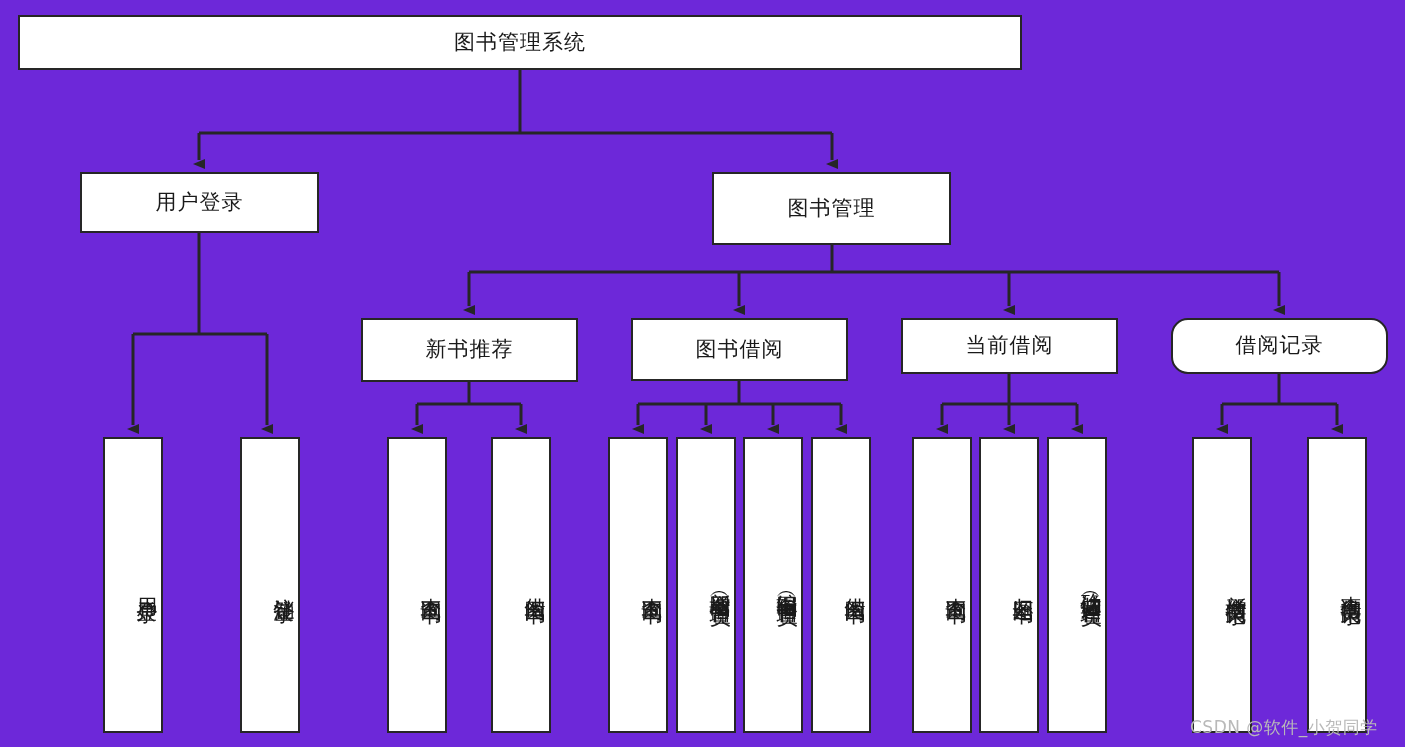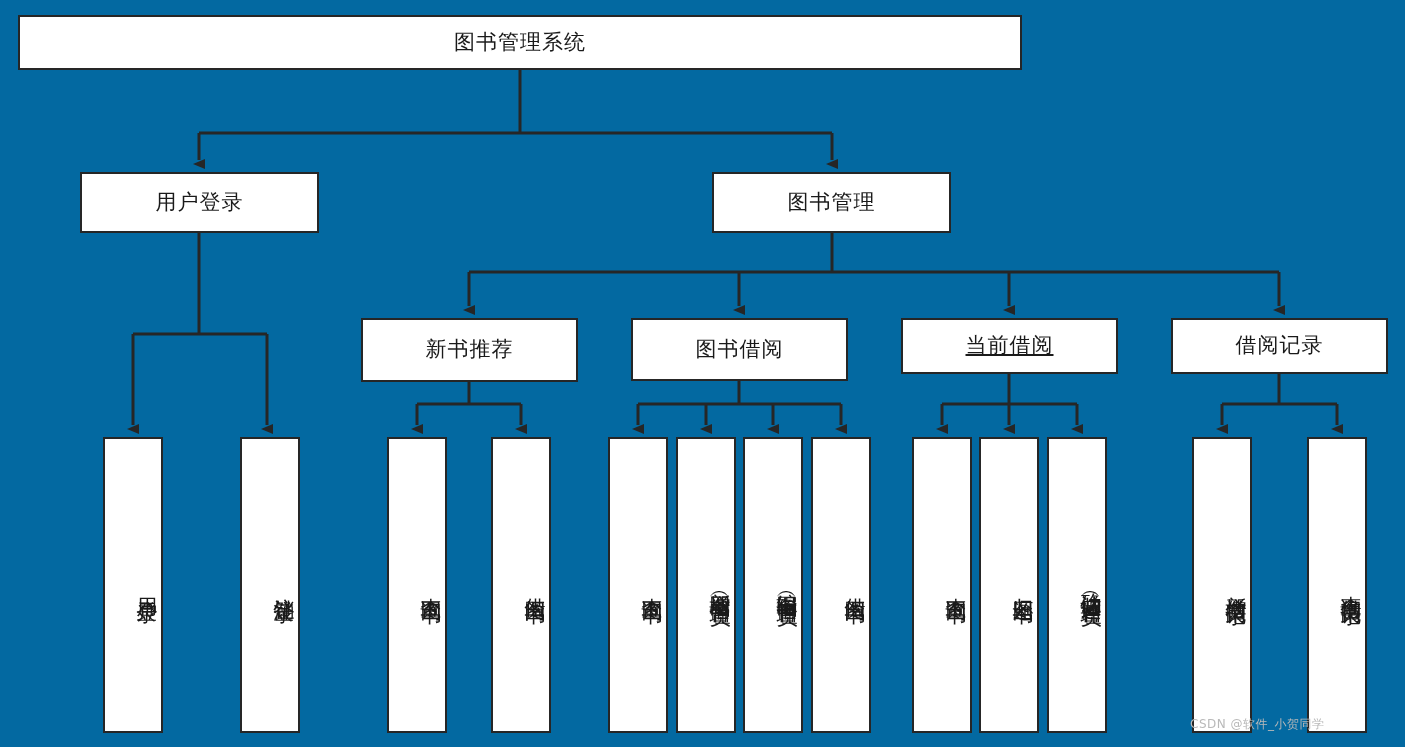--- a/index.html
+++ b/index.html
@@ -8,21 +8,21 @@
     padding: 0;
     background: #ffffff;
   }
   body {
     font-family: "DejaVu Sans", "Liberation Sans", sans-serif;
   }
   #canvas {
     position: relative;
     width: 1405px;
     height: 747px;
-    background: #0369a1;
+    background: #6d28d9;
     overflow: hidden;
   }
   svg.connectors {
     position: absolute;
     left: 0;
     top: 0;
     width: 1405px;
     height: 747px;
     pointer-events: none;
   }
@@ -53,21 +53,21 @@
   }
   .node .label {
     display: block;
     white-space: pre-line;
   }
   .node.vertical .label {
     white-space: nowrap;
   }
   .watermark {
     position: absolute;
-    font-size: 12px;
+    font-size: 17px;
     color: #b9b9b9;
     white-space: nowrap;
     letter-spacing: 0.5px;
     font-family: "DejaVu Sans", "Liberation Sans", sans-serif;
   }
 </style>
 </head>
 <body>
 
 <div id="canvas">
@@ -123,37 +123,37 @@
   </svg>
 
   <div class="node horizontal" style="left:18px; top:15px; width:1004px; height:55px;">
     <span class="label">图书管理系统</span>
   </div>
 
   <div class="node horizontal" style="left:80px; top:172px; width:239px; height:61px;">
     <span class="label">用户登录</span>
   </div>
 
-  <div class="node horizontal" style="left:712px; top:172px; width:239px; height:61px;">
+  <div class="node horizontal" style="left:712px; top:172px; width:239px; height:73px;">
     <span class="label">图书管理</span>
   </div>
 
   <div class="node horizontal" style="left:361px; top:318px; width:217px; height:64px;">
     <span class="label">新书推荐</span>
   </div>
 
   <div class="node horizontal" style="left:631px; top:318px; width:217px; height:63px;">
     <span class="label">图书借阅</span>
   </div>
 
-  <div class="node horizontal" style="left:901px; top:318px; width:217px; height:56px;text-decoration:underline;">
+  <div class="node horizontal" style="left:901px; top:318px; width:217px; height:56px;">
     <span class="label">当前借阅</span>
   </div>
 
-  <div class="node horizontal" style="left:1171px; top:318px; width:217px; height:56px;">
+  <div class="node horizontal" style="left:1171px; top:318px; width:217px; height:56px;border-radius:17px;">
     <span class="label">借阅记录</span>
   </div>
 
   <div class="node vertical" style="left:103px; top:437px; width:60px; height:296px;">
     <span class="label">用户登录</span>
   </div>
 
   <div class="node vertical" style="left:240px; top:437px; width:60px; height:296px;">
     <span class="label">注销登录</span>
   </div>

